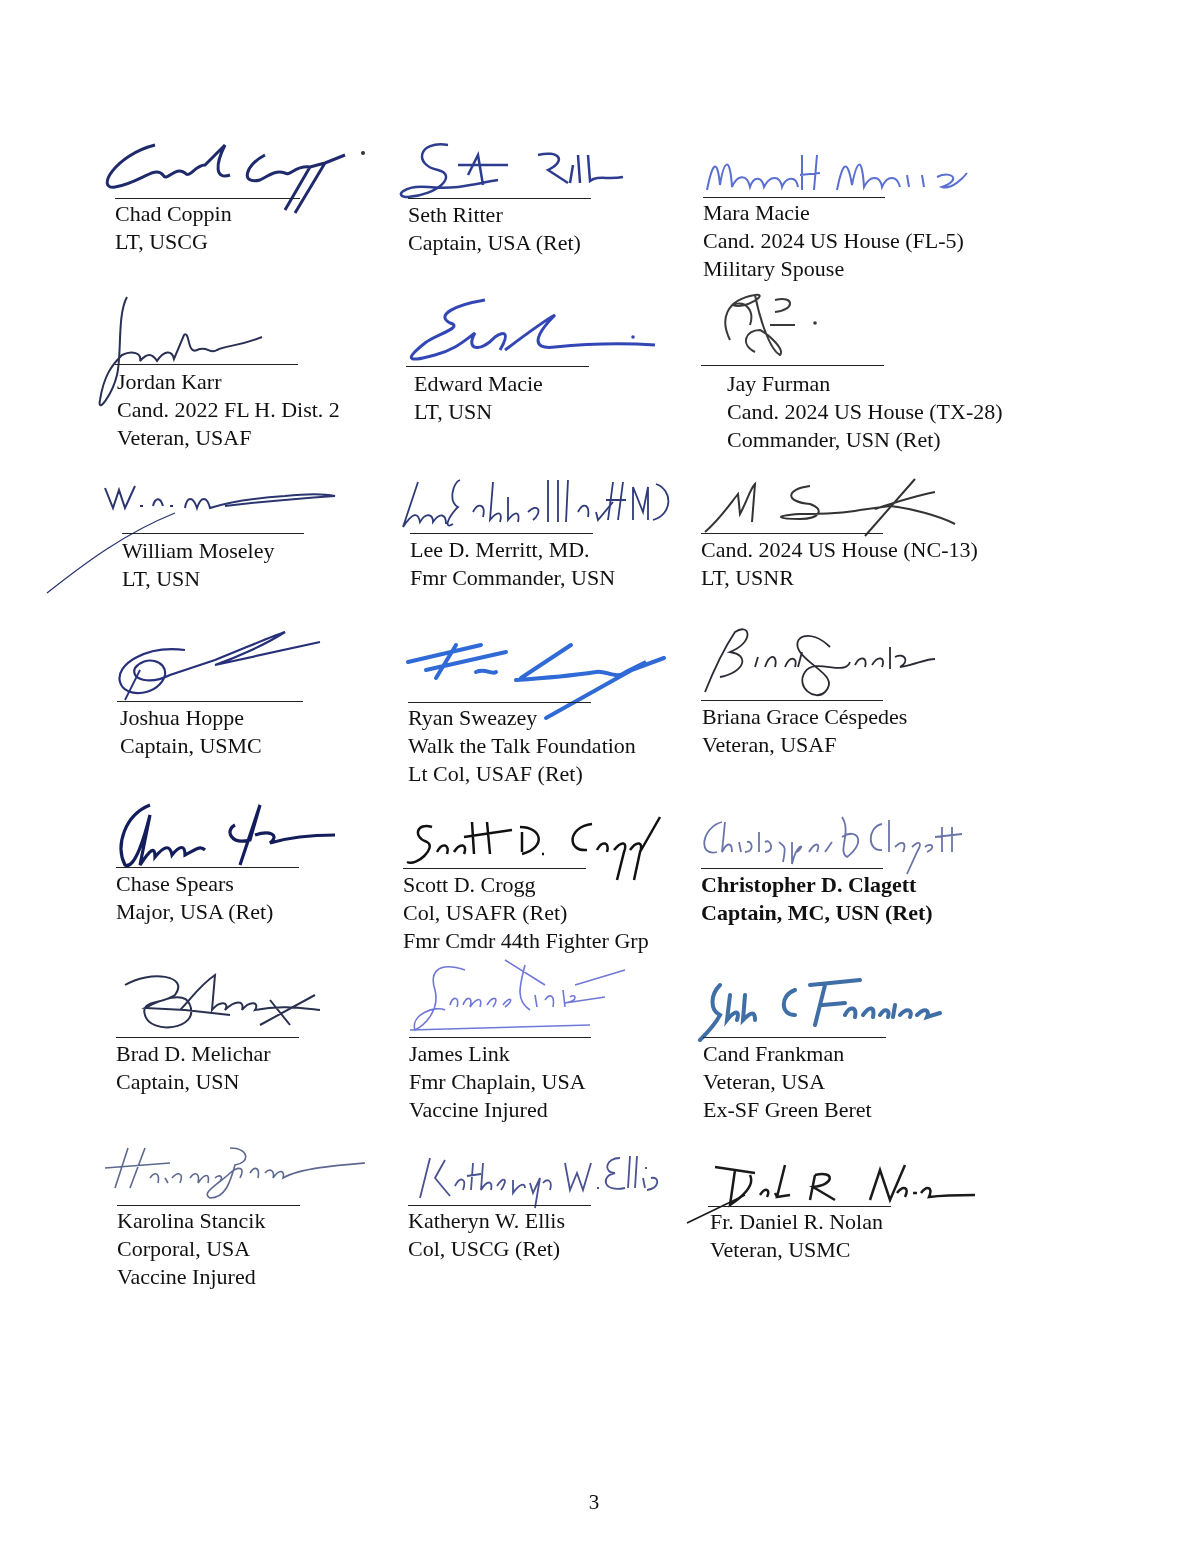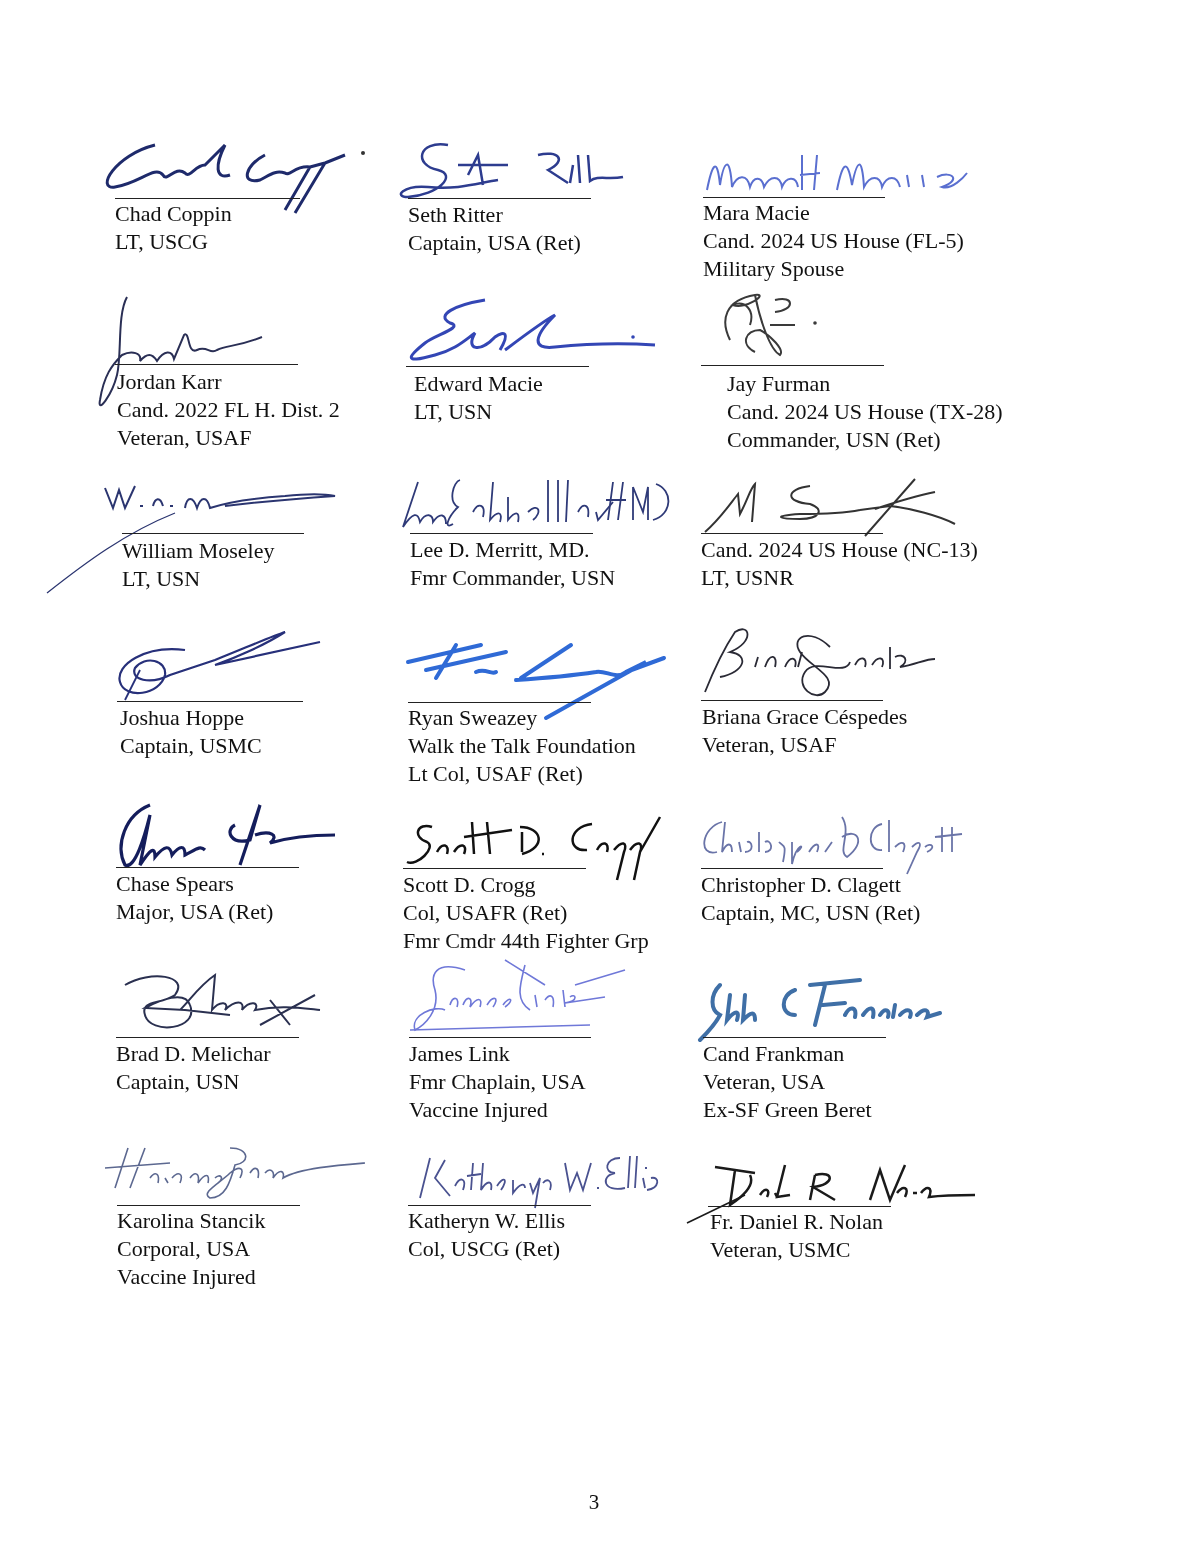--- a/index.html
+++ b/index.html
@@ -194,21 +194,21 @@
       <div>Fmr Cmdr 44th Fighter Grp</div>
     </div>
   </div>
 
   <div class="block" style="left:0;top:0;">
     <svg class="sig" style="left:697px;top:812px;" width="270" height="62" viewBox="0 0 270 62">
       <path d="M25 10 C5 15 0 45 20 40 M28 10 L25 40 C30 30 35 30 35 40 M42 30 L44 40 M50 30 C55 28 58 40 48 40 M62 20 L62 40 M68 30 C74 26 78 40 68 40 M82 30 C86 35 90 30 86 50 M95 30 L95 52 C100 30 110 32 100 40 M112 40 C118 30 124 30 120 40 M128 40 L135 30" fill="none" stroke="#6a74a8" stroke-width="1.8"></path>
       <path d="M145 5 C155 20 140 40 150 45 C170 30 160 15 145 25 M185 12 C170 15 170 40 185 38 M192 8 L192 40 M198 35 C205 28 210 30 206 40 M215 35 C222 28 226 30 220 40 L210 62 M228 35 C234 30 240 35 230 40 M245 15 L245 40 M255 15 L255 40 M238 25 L265 22" fill="none" stroke="#6a74a8" stroke-width="1.8"></path>
     </svg>
     <div class="sig-line" style="left:701px;top:868px;width:182px;"></div>
-    <div class="lines" style="left:701px;top:871px;">
+    <div class="lines" style="left:701px;top:871px;font-weight:bold;">
       <div>Christopher D. Clagett</div>
       <div>Captain, MC, USN (Ret)</div>
     </div>
   </div>
 
   <div class="block" style="left:0;top:0;">
     <svg class="sig" style="left:120px;top:970px;" width="210" height="70" viewBox="0 0 210 70">
       <path d="M5 15 C30 0 70 5 55 25 C40 35 20 30 25 45 C30 65 80 60 70 35 C65 20 40 30 25 38 L65 40 L110 45 M60 40 C70 30 80 15 95 5 L92 40 C100 30 110 32 105 40 C115 30 125 30 122 40 C130 30 140 32 135 40 C160 35 180 38 200 40 M150 30 L170 55 M140 55 L195 25" fill="none" stroke="#2a3050" stroke-width="2"></path>
     </svg>
     <div class="sig-line" style="left:116px;top:1037px;width:183px;"></div>

